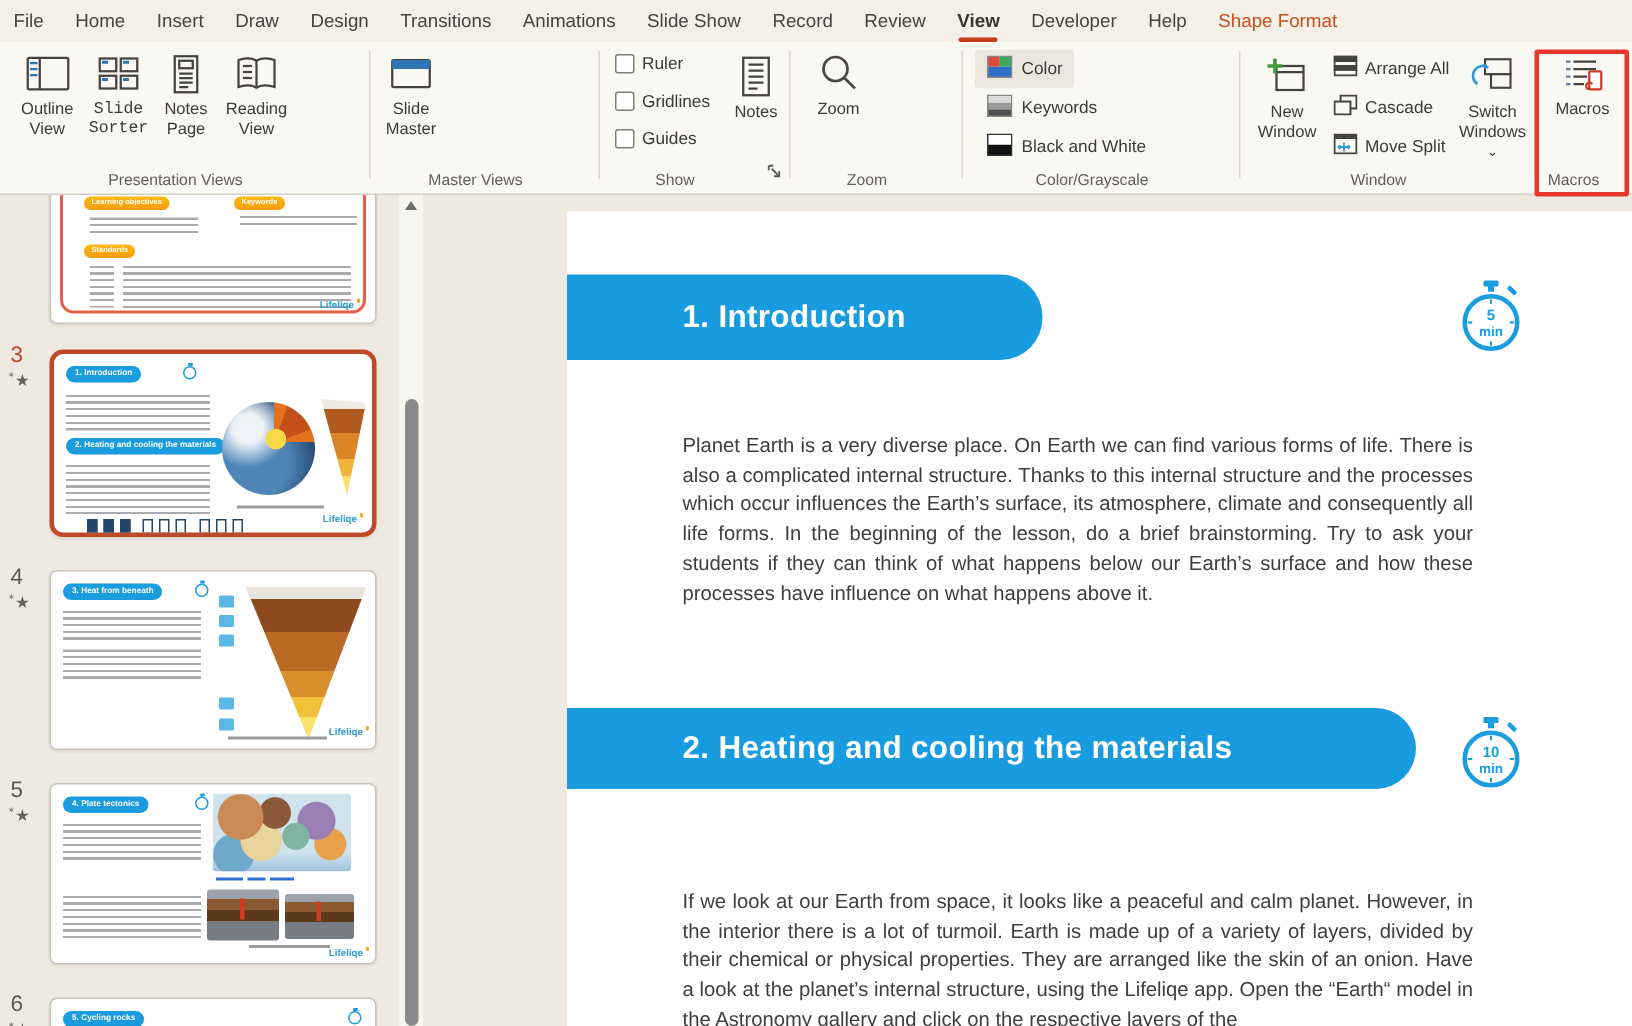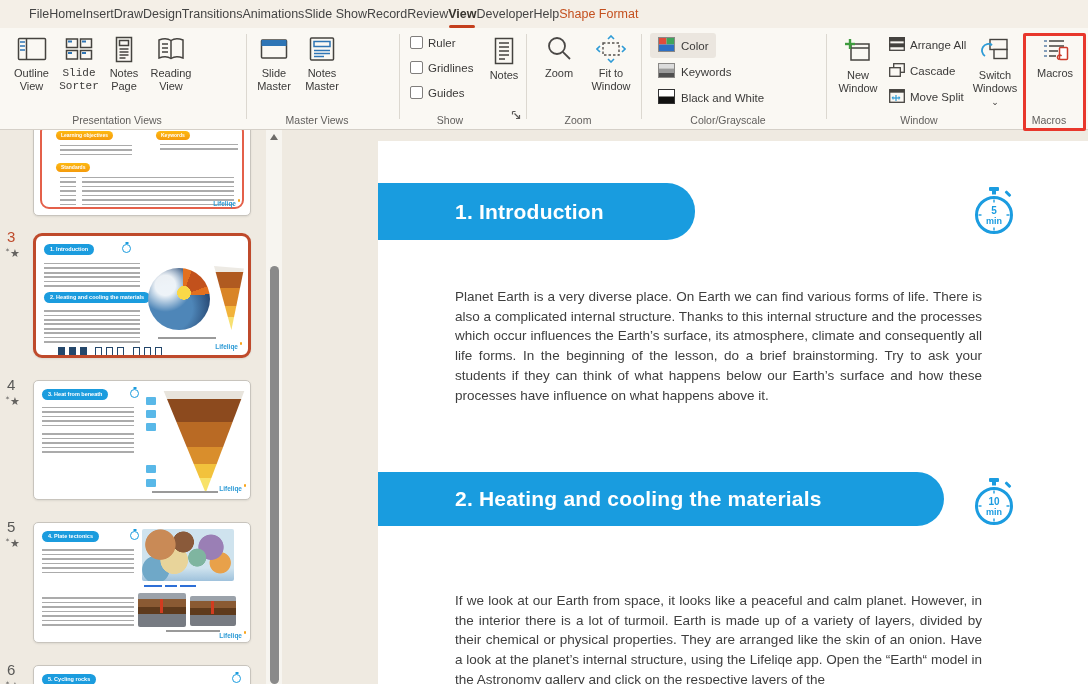--- a/index.html
+++ b/index.html
@@ -1,21 +1,21 @@
 <!DOCTYPE html>
 <html><head>
 <meta charset="utf-8">
 <style>
   * { margin:0; padding:0; box-sizing:border-box; }
   html,body { width:1088px; height:684px; overflow:hidden;
     font-family:"Liberation Sans", sans-serif; background:#EFEAE1; }
 
   
   #menubar { position:absolute; left:0; top:0; width:1088px; height:28px;
-    background:#F4EFE7; display:flex; align-items:stretch; padding-left:29px; }
+    background:#F4EFE7; display:flex; align-items:stretch; padding-left:9px; column-gap:21px; }
   .tab { position:relative; font-size:12.5px; color:#444; line-height:28px; white-space:nowrap; cursor:default; }
   .tab.active { color:#38352F; font-weight:bold; }
   .tab.active::after { content:""; position:absolute; left:1px; right:1px; bottom:0; height:3px;
     background:#C43E1C; border-radius:2px; }
   .tab.contextual { color:#C4501F; }
 
   
   #ribbon { position:absolute; left:0; top:28px; width:1088px; height:102px;
     background:#FAF8F3; border-bottom:1px solid #D5D0C8; display:flex; }
   .rgroup { position:relative; height:100%; flex:0 0 auto; }
@@ -191,34 +191,20 @@
     <div style="display:flex; padding-left:4px; gap:2px;">
       <div class="rbtn" style="width:46px;">
         <span class="ric">
           <svg width="30" height="26" viewBox="0 0 30 26" fill="none" stroke="#45433F" stroke-width="1.5">
             <rect x="2.5" y="4" width="25" height="18" rx="1"></rect>
             <rect x="2.5" y="4" width="25" height="6" fill="#2E75B5" stroke="none"></rect>
           </svg>
           </span>
         <span class="rlabel">Slide Master</span>
       </div>
-      <div class="rbtn" style="width:46px;">
-        <span class="ric">
-          <svg width="28" height="26" viewBox="0 0 28 26" fill="none" stroke="#45433F" stroke-width="1.5">
-            <rect x="2.5" y="2" width="23" height="22" rx="1"></rect>
-            <rect x="6" y="5.5" width="16" height="5" stroke="#2E75B5"></rect>
-            <g stroke="#2E75B5">
-                <line x1="6" y1="14.5" x2="22" y2="14.5"></line>
-                <line x1="6" y1="17.5" x2="22" y2="17.5"></line>
-                <line x1="6" y1="20.5" x2="16" y2="20.5"></line>
-              </g>
-          </svg>
-          </span>
-        <span class="rlabel">Notes Master</span>
-      </div>
     </div>
     <div class="glabel">Master Views</div>
   </div>
   <div class="rdiv"></div>
 
   <div class="rgroup" style="width:126px;">
     <div class="chkrow" style="left:10px; top:8px;">
       <span class="chk"></span>
       <span>Ruler</span>
     </div>
@@ -256,34 +242,20 @@
   <div class="rgroup" style="width:114px;">
     <div style="display:flex; padding-left:10px; gap:4px;">
       <div class="rbtn" style="width:44px;">
         <span class="ric">
           <svg width="28" height="28" viewBox="0 0 28 28" fill="none" stroke="#4A4846" stroke-width="1.8">
             <circle cx="12" cy="11" r="8"></circle>
               <line x1="17.8" y1="16.8" x2="25" y2="24"></line>
           </svg>
           </span>
         <span class="rlabel">Zoom</span>
-      </div>
-      <div class="rbtn" style="width:52px;">
-        <span class="ric">
-          <svg width="30" height="28" viewBox="0 0 30 28" fill="none">
-            <rect x="7" y="8" width="16" height="12" stroke="#55524E" stroke-width="1.4" stroke-dasharray="2.5 2"></rect>
-            <g stroke="#2E9BD6" stroke-width="1.6">
-              <path d="M12 4 L15 1 L18 4"></path>
-                <path d="M12 24 L15 27 L18 24"></path>
-              <path d="M4 11 L1 14 L4 17"></path>
-                <path d="M26 11 L29 14 L26 17"></path>
-            </g>
-          </svg>
-          </span>
-        <span class="rlabel">Fit to Window</span>
       </div>
     </div>
     <div class="glabel">Zoom</div>
   </div>
   <div class="rdiv"></div>
 
   <div class="rgroup" style="width:184px;">
     <div class="cgbtn sel" style="left:8px; top:5px;">
       <span>
         <svg width="17" height="15" viewBox="0 0 17 15">

